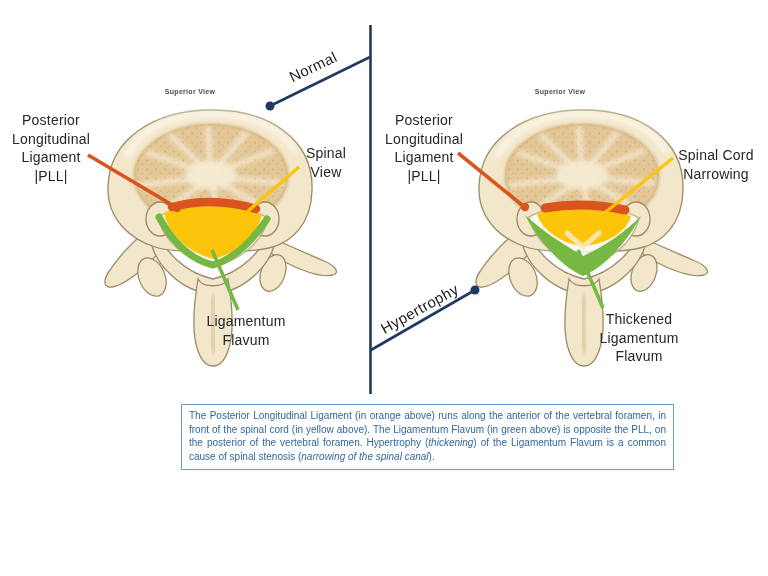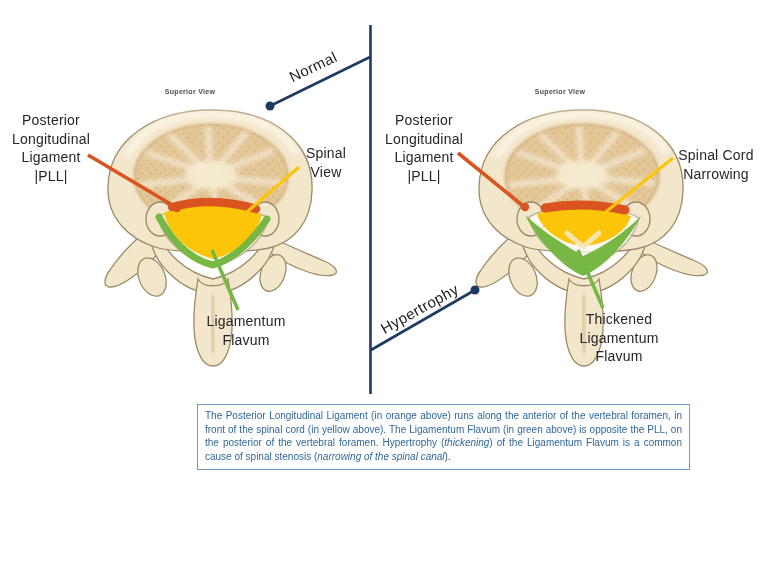--- a/index.html
+++ b/index.html
@@ -17,21 +17,21 @@
   .tiny{
     position:absolute;text-align:center;color:#4a4a4a;font-size:7px;font-weight:bold;
     letter-spacing:.3px;
   }
   .state{
     position:absolute;text-align:center;color:#1c1c1c;font-size:15px;letter-spacing:.4px;
   }
   .state.normal{transform:rotate(-25.5deg);}
   .state.hyper{transform:rotate(-29deg);}
   .note{
-    position:absolute;left:197px;top:404px;width:493px;height:66px;box-sizing:border-box;
+    position:absolute;left:181px;top:404px;width:493px;height:66px;box-sizing:border-box;
     padding:4px 7px;border:1.2px solid #6f9bc9;color:#31679c;font-size:10px;
     line-height:13.7px;text-align:justify;
   }
 </style>
 </head>
 <body>
 
 <div class="canvas">
 
   <svg class="art" style="left:100px;top:95px" width="245" height="275" viewBox="0 0 245 275">
@@ -161,19 +161,19 @@
 View</div>
   <div class="lbl" style="left:186px;top:312px;width:120px">Ligamentum
 Flavum</div>
 
   <div class="lbl" style="left:373px;top:111px;width:102px">Posterior
 Longitudinal
 Ligament
 |PLL|</div>
   <div class="lbl" style="left:655px;top:146px;width:122px">Spinal Cord
 Narrowing</div>
-  <div class="lbl" style="left:558px;top:310px;width:122px">Thickened
+  <div class="lbl" style="left:578px;top:310px;width:122px">Thickened
 Ligamentum
 Flavum</div>
 
   <div class="note"><span>The Posterior Longitudinal Ligament (in orange above) runs along the anterior of the vertebral foramen, in front of the spinal cord (in yellow above).  The Ligamentum Flavum (in green above) is opposite the PLL, on the posterior of the vertebral foramen. Hypertrophy (</span><i>thickening</i><span>) of the Ligamentum Flavum is a common cause of spinal stenosis (</span><i>narrowing of the spinal canal</i><span>).</span></div>
 
 </div>
 
 </body></html>

